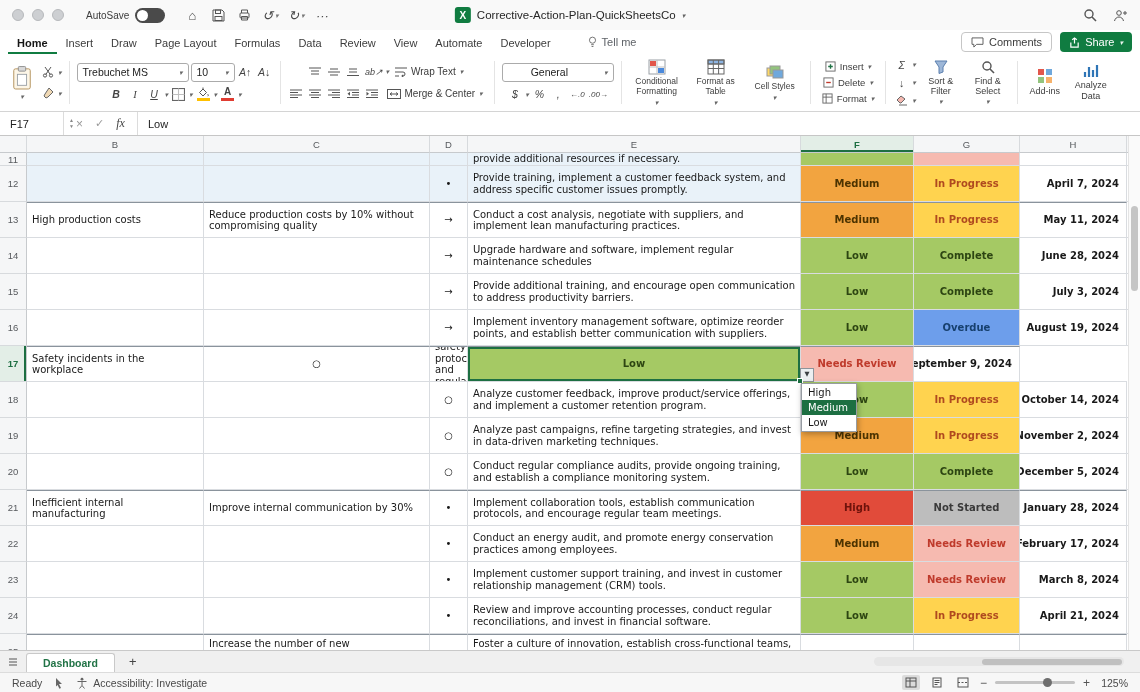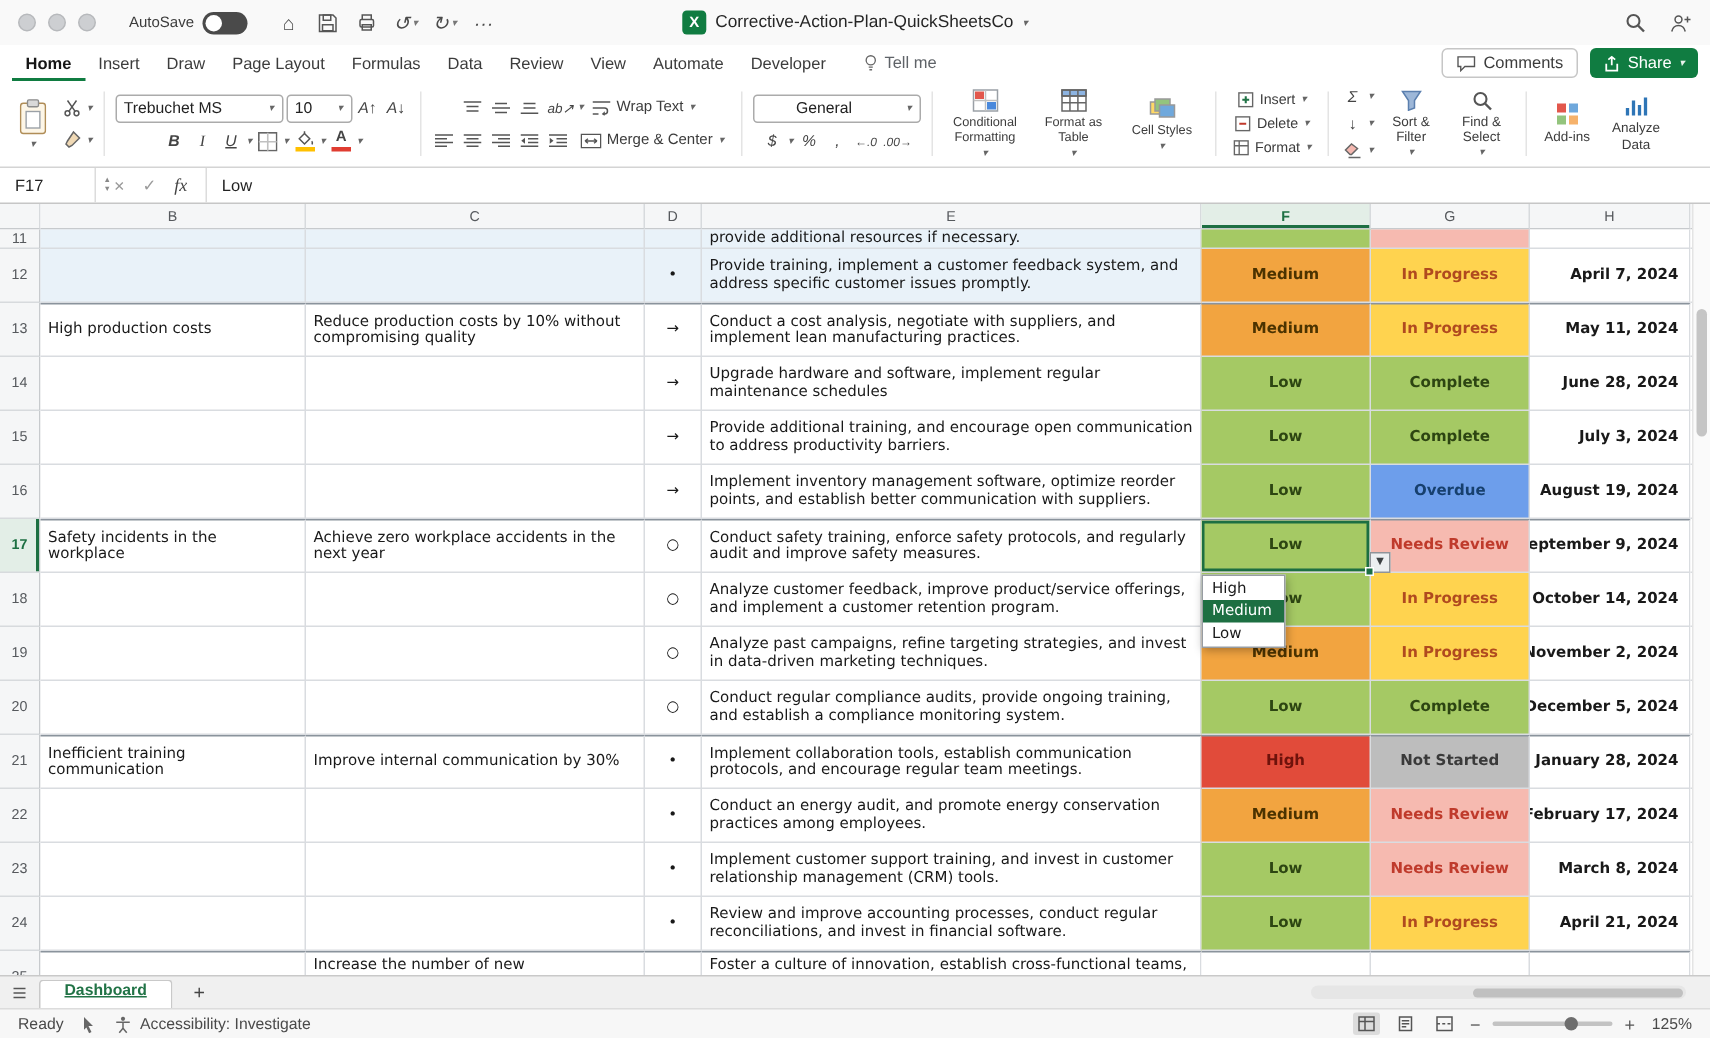--- a/index.html
+++ b/index.html
@@ -15,21 +15,21 @@
   .autosave { font-size:10px; color:#3c3c3c; margin-right:6px; }
   .toggle { width:30px; height:15px; border-radius:8px; background:#4a4a4a; position:relative; margin-right:16px; cursor:default; }
   .knob { position:absolute; left:2px; top:2px; width:11px; height:11px; border-radius:50%; background:#fff; }
   .tb-icon { min-width:22px; height:20px; display:flex; align-items:center; justify-content:center; gap:2px; color:#4a4a4a; font-size:13px; margin-right:4px; }
   .tb-icon .chev { font-size:7px; color:#777; }
   .title-center { position:absolute; left:50%; transform:translateX(-50%); display:flex; align-items:center; gap:6px; font-size:11.5px; color:#262626; }
   .xlicon { width:16px; height:16px; border-radius:3px; background:var(--excel-green); color:#fff; font-weight:bold; font-size:10px; display:flex; align-items:center; justify-content:center; }
   .title-right { margin-left:auto; display:flex; gap:16px; align-items:center; }
 
   
-  .tabrow { flex:0 0 24px; background:#fff; display:flex; align-items:stretch; padding:0 8px; }
+  .tabrow { flex:0 0 24px; background:#fff; display:flex; align-items:stretch; padding:0 8px;gap:12px; }
   .rtab { font-size:11px; color:#3c3c3c; padding:5px 9px 4px; display:flex; align-items:center; }
   .rtab.active { font-weight:bold; color:#161616; box-shadow:inset 0 -2px 0 var(--excel-green); }
   .tellme { display:flex; align-items:center; gap:5px; font-size:11px; color:#5f6368; margin-left:16px; }
   .tabrow-right { margin-left:auto; display:flex; gap:8px; align-items:center;padding-left:48px; }
   .comments-btn { display:flex; align-items:center; gap:5px; border:1px solid #c6c6c6; border-radius:4px; height:20px; padding:0 9px; font-size:11px; color:#3c3c3c; background:#fff; }
   .share-btn { display:flex; align-items:center; gap:5px; border-radius:4px; height:20px; padding:0 9px; font-size:11px; color:#fff; background:var(--excel-green); }
   .share-btn .chev { font-size:7px; color:#e8f3ec; }
 
   
   .ribbon { flex:0 0 58px; background:#fff; border-bottom:1px solid #d4d4d4; display:flex; align-items:center; padding:3px 8px; gap:5px; overflow:hidden; }
@@ -96,21 +96,21 @@
   .fhandle { position:absolute; right:-3px; bottom:-3px; width:6px; height:6px; background:var(--selection); border:1px solid #fff; z-index:5; }
   .valdd { position:absolute; left:801px; top:247px; width:56px; background:#fff; border:1px solid #979ca2; box-shadow:1px 2px 6px rgba(0,0,0,.3); z-index:10; padding:1px 0; }
   .dd-item { height:15px; display:flex; align-items:center; padding:0 6px; font-family:"DejaVu Sans", sans-serif; font-size:10px; color:#1a1a1a; }
   .dd-item.sel { background:#1d6f42; color:#fff; }
   .vscroll { position:absolute; top:0; right:0; bottom:0; width:12px; background:#fafafa; border-left:1px solid #e4e4e4; z-index:6; }
   .vthumb { position:absolute; left:2px; right:2px; top:70px; height:85px; border-radius:4px; background:#c5c5c5; }
 
   
   .sheettabs { flex:0 0 22px; background:#f0f0f0; border-top:1px solid #c9c9c9; display:flex; align-items:flex-end; padding:0 8px; gap:8px; position:relative; }
   .navicon { align-self:center; display:flex; align-items:center; }
-  .sheettab { height:19px; background:#fff; border:1px solid #c9c9c9; border-bottom:none; border-radius:3px 3px 0 0; display:flex; align-items:flex-start; padding:0 16px; font-size:10.5px; font-weight:bold; color:#217346;text-decoration:underline; }
+  .sheettab { height:19px; background:#fff; border:1px solid #c9c9c9; border-bottom:none; border-radius:3px 3px 0 0; display:flex; align-items:center; padding:0 16px; font-size:10.5px; font-weight:bold; color:#217346; }
   .addsheet { align-self:center; font-size:13px; color:#444; padding:0 6px; }
   .hscroll { position:absolute; right:16px; bottom:6px; width:250px; height:9px; border-radius:5px; background:#e6e6e6; }
   .hthumb { position:absolute; right:2px; top:1.5px; width:140px; height:6px; border-radius:3px; background:#c0c0c0; }
 
   
   .statusbar { flex:0 0 20px; background:#f7f7f7; border-top:1px solid #dcdcdc; display:flex; align-items:center; padding:0 12px; font-size:10.5px; color:#4a4a4a; gap:12px; }
   .sb-item { display:flex; align-items:center; gap:5px; }
   .sb-right { margin-left:auto; display:flex; align-items:center; gap:8px; }
   .viewicon { width:18px; height:15px; display:flex; align-items:center; justify-content:center; color:#555; border-radius:2px; }
   .viewicon.active { background:#dcdcdc; }
@@ -629,21 +629,20 @@
           <div class="gc c-d">→</div>
           <div class="gc c-e">Implement inventory management software, optimize reorder points, and establish better communication with suppliers.</div>
           <div class="gc c-f prio-green">Low</div>
           <div class="gc c-g stat-blue">Overdue</div>
           <div class="gc c-h">August 19, 2024</div>
           <div class="gc c-i"></div>
         </div>
         <div class="grow gstart">
           <div class="rh sel">17</div>
           <div class="gc c-b">Safety incidents in the workplace</div>
-          <div class="gc c-c">Achieve zero workplace accidents in the next year</div>
           <div class="gc c-d">○</div>
           <div class="gc c-e">Conduct safety training, enforce safety protocols, and regularly audit and improve safety measures.</div>
           <div class="gc c-f prio-green selcell">Low<div class="vbtn">▼</div><div class="fhandle"></div></div>
           <div class="gc c-g stat-pink">Needs Review</div>
           <div class="gc c-h">September 9, 2024</div>
           <div class="gc c-i"></div>
         </div>
         <div class="grow">
           <div class="rh">18</div>
           <div class="gc c-b"></div>
@@ -672,21 +671,21 @@
           <div class="gc c-c"></div>
           <div class="gc c-d">○</div>
           <div class="gc c-e">Conduct regular compliance audits, provide ongoing training, and establish a compliance monitoring system.</div>
           <div class="gc c-f prio-green">Low</div>
           <div class="gc c-g stat-green">Complete</div>
           <div class="gc c-h">December 5, 2024</div>
           <div class="gc c-i"></div>
         </div>
         <div class="grow gstart">
           <div class="rh">21</div>
-          <div class="gc c-b">Inefficient training communication</div>
+          <div class="gc c-b">Inefficient internal manufacturing</div>
           <div class="gc c-c">Improve internal communication by 30%</div>
           <div class="gc c-d">•</div>
           <div class="gc c-e">Implement collaboration tools, establish communication protocols, and encourage regular team meetings.</div>
           <div class="gc c-f prio-red">High</div>
           <div class="gc c-g stat-gray">Not Started</div>
           <div class="gc c-h">January 28, 2024</div>
           <div class="gc c-i"></div>
         </div>
         <div class="grow">
           <div class="rh">22</div>

